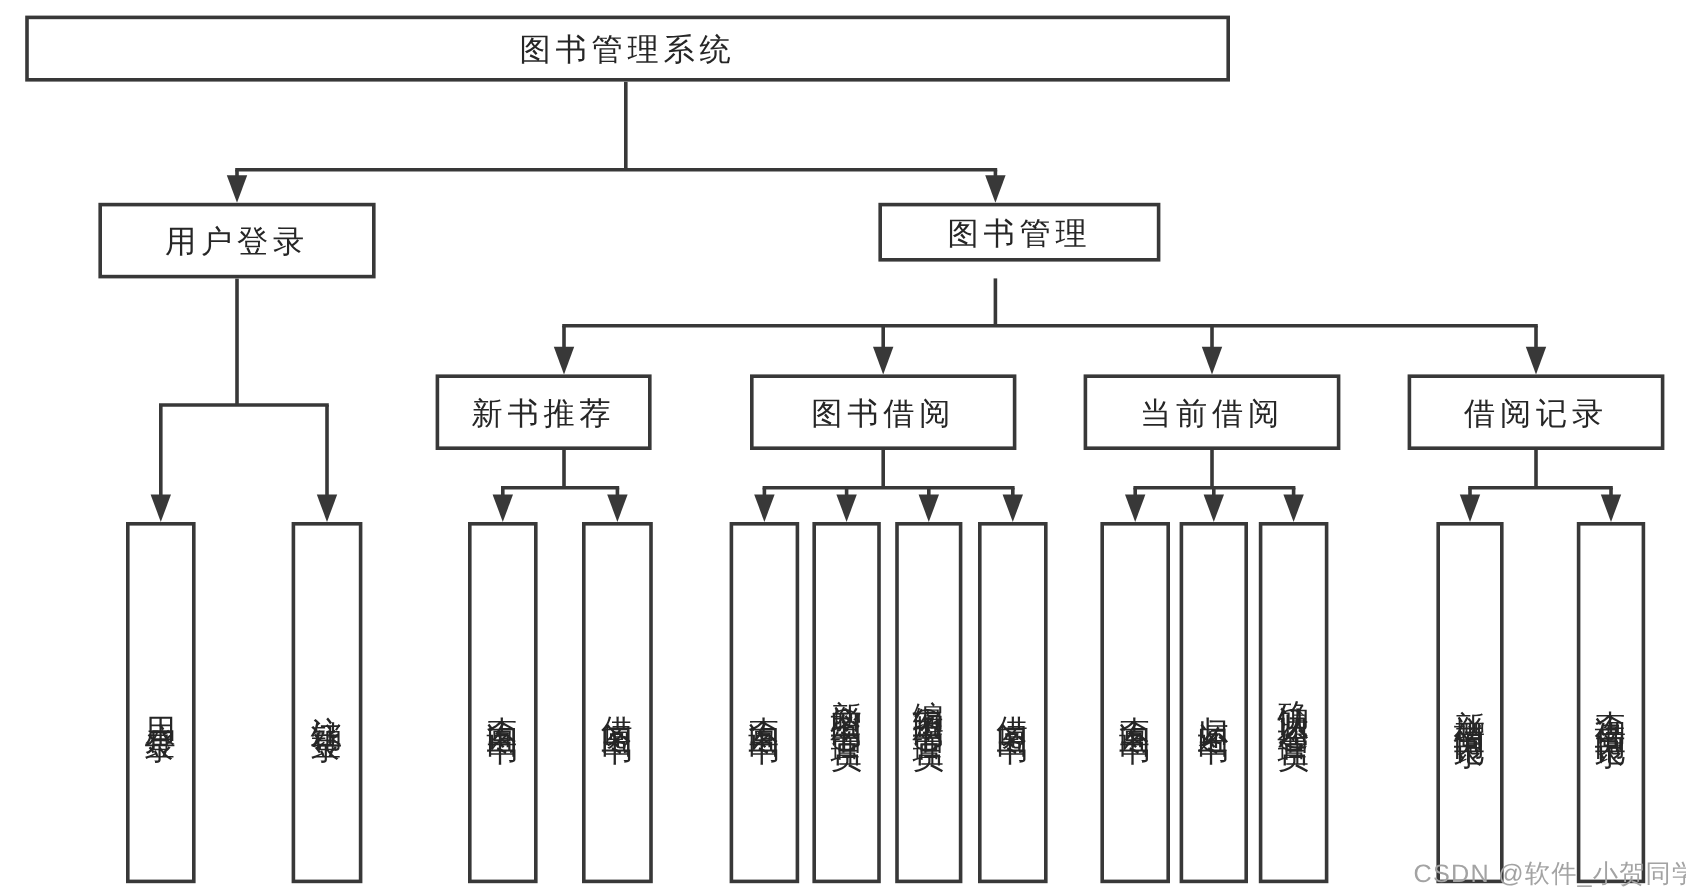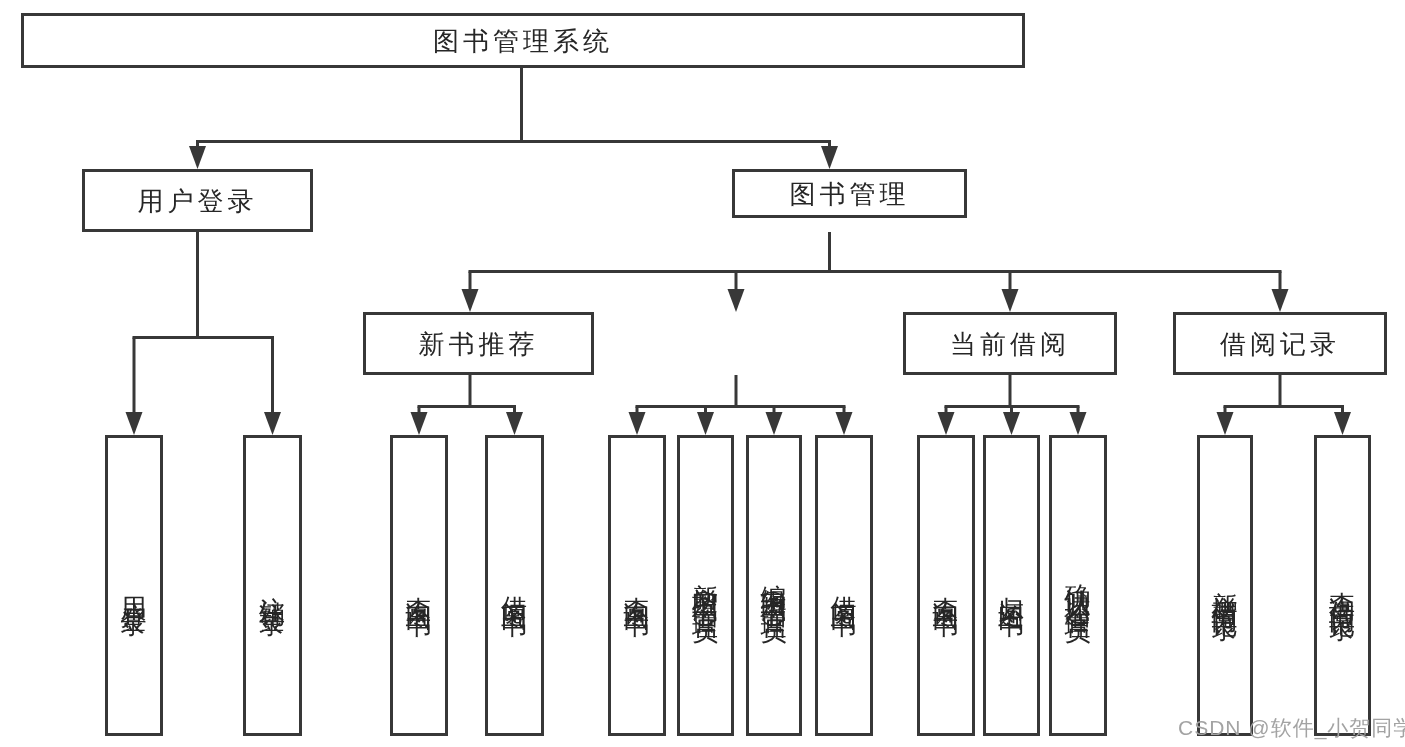--- a/index.html
+++ b/index.html
@@ -126,22 +126,25 @@
     <span class="hlabel">图书管理系统</span>
   </div>
 
   <div class="box" style="left:82px; top:169px; width:231px; height:63px;">
     <span class="hlabel">用户登录</span>
   </div>
   <div class="box" style="left:712px; top:169px; width:235px; height:49px;margin-left:20px;">
     <span class="hlabel">图书管理</span>
   </div>
 
-  <div class="box" style="left:363px; top:312px; width:231px; height:63px;">
+  <div class="box" style="left:363px; top:312px; width:180px; height:63px;">
     <span class="hlabel">新书推荐</span>
+  </div>
+  <div class="box" style="left:625px; top:312px; width:222px; height:63px;">
+    <span class="hlabel">图书借阅</span>
   </div>
   <div class="box" style="left:1173px; top:312px; width:214px; height:63px;">
     <span class="hlabel">借阅记录</span>
   </div>
   <div class="box" style="left:903px; top:312px; width:214px; height:63px;">
     <span class="hlabel">当前借阅</span>
   </div>
 
   <div class="box leaf" style="left:105px; top:435px; width:58px; height:301px;">
     <span class="vlabel">用户登录</span>

